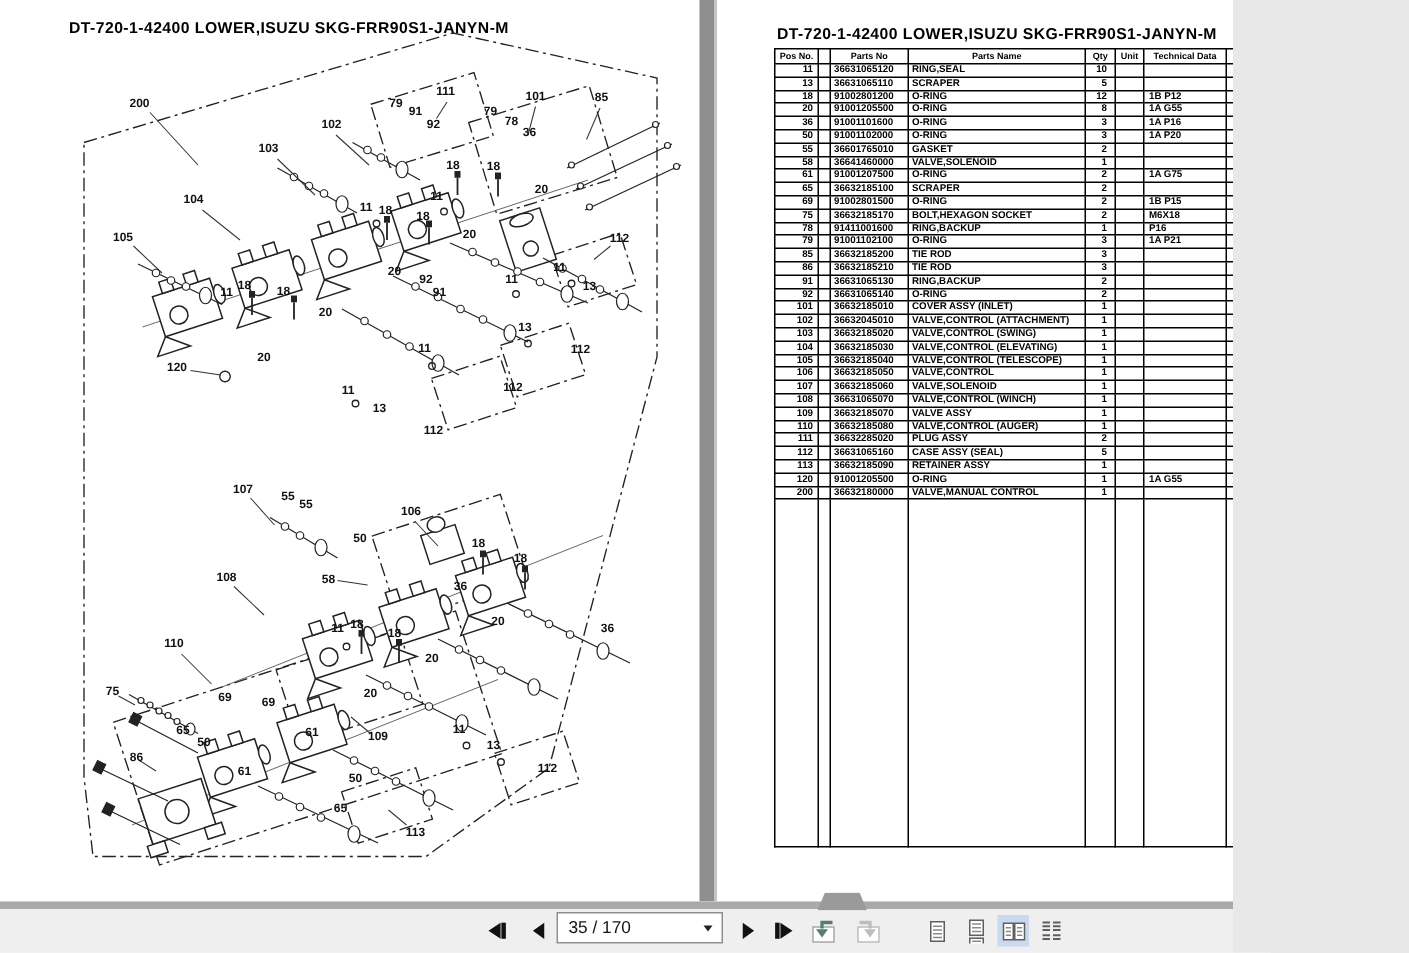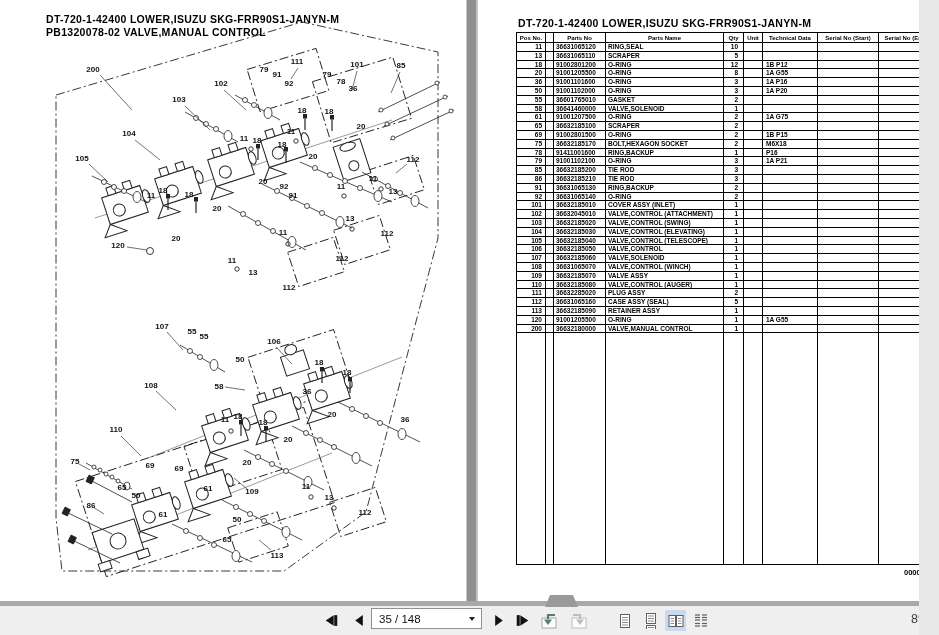--- a/index.html
+++ b/index.html
@@ -1,16 +1,16 @@
 <!DOCTYPE html>
 <html><head>
 <meta charset="utf-8">
 <style>
   html,body{margin:0;padding:0;background:#e8e8e8;}
-  .screen{position:relative;width:919px;height:635px;overflow:hidden;background:#fff;font-family:"Liberation Sans",sans-serif;}
+  .screen{position:relative;width:822px;height:635px;overflow:hidden;background:#fff;font-family:"Liberation Sans",sans-serif;}
   
   .page{position:absolute;top:0;height:601px;background:#fff;overflow:hidden;}
   .page-left{left:0;width:466px;}
   .page-divider{position:absolute;left:466px;top:0;width:12px;height:601px;
     background:linear-gradient(90deg,#c4c4c4 0 1px,#8f8f8f 1px 10px,#c4c4c4 10px 12px);}
   .page-right{left:478px;width:461px;}
   .lp-title{position:absolute;left:46px;top:13px;font-weight:bold;font-size:10.5px;line-height:13px;letter-spacing:0.3px;color:#000;white-space:nowrap;}
   .rp-title{position:absolute;left:40px;top:17px;font-weight:bold;font-size:10.5px;letter-spacing:0.3px;color:#000;white-space:nowrap;}
   .diagram{position:absolute;left:0;top:0;width:466px;height:601px;}
   .callout{position:absolute;transform:translate(-50%,-50%);font-weight:bold;font-size:8px;color:#111;white-space:nowrap;}
@@ -39,21 +39,20 @@
   .zoom-label{position:absolute;left:911px;top:6px;font-size:12.5px;color:#3f3f3f;}
 </style>
 </head>
 <body>
 
 <div class="screen">
 
   <div class="page page-left">
     <div class="lp-title">
       <div>DT-720-1-42400 LOWER,ISUZU SKG-FRR90S1-JANYN-M</div>
-      <div>PB1320078-02 VALVE,MANUAL CONTROL</div>
     </div>
 
     <svg class="diagram" viewBox="0 0 466 601">
       <defs>
         <g id="vblock">
           <path d="M-20,-14 h40 v28 h-40 z" fill="#fff" stroke="#222"></path>
           <path d="M-13,-22 h8 v8 h-8 z" fill="#fff" stroke="#222"></path>
           <path d="M4,-22 h8 v8 h-8 z" fill="#fff" stroke="#222"></path>
           <circle cx="-7" cy="3" r="6" fill="none" stroke="#222"></circle>
           <path d="M-20,14 L-29,25 L-6,25 Z" fill="#fff" stroke="#222"></path>
@@ -810,21 +809,21 @@
           <rect x="10.5" y="1" width="2.8" height="10" fill="#111"></rect>
       </svg>
     </button>
     <button class="tb-btn" style="left:346px">
       <svg width="11" height="13" viewBox="0 0 10 12">
         <path d="M9 1 L2 6 L9 11 Z" fill="#111"></path>
       </svg>
     </button>
 
     <div class="page-combo">
-      <span class="val">35 / 148</span>
+      <span class="val">35 / 170</span>
       <span class="caret"></span>
     </div>
 
     <button class="tb-btn" style="left:487px">
       <svg width="11" height="13" viewBox="0 0 10 12">
         <path d="M1 1 L8 6 L1 11 Z" fill="#111"></path>
       </svg>
     </button>
     <button class="tb-btn" style="left:511px">
       <svg width="15" height="13" viewBox="0 0 14 12">

